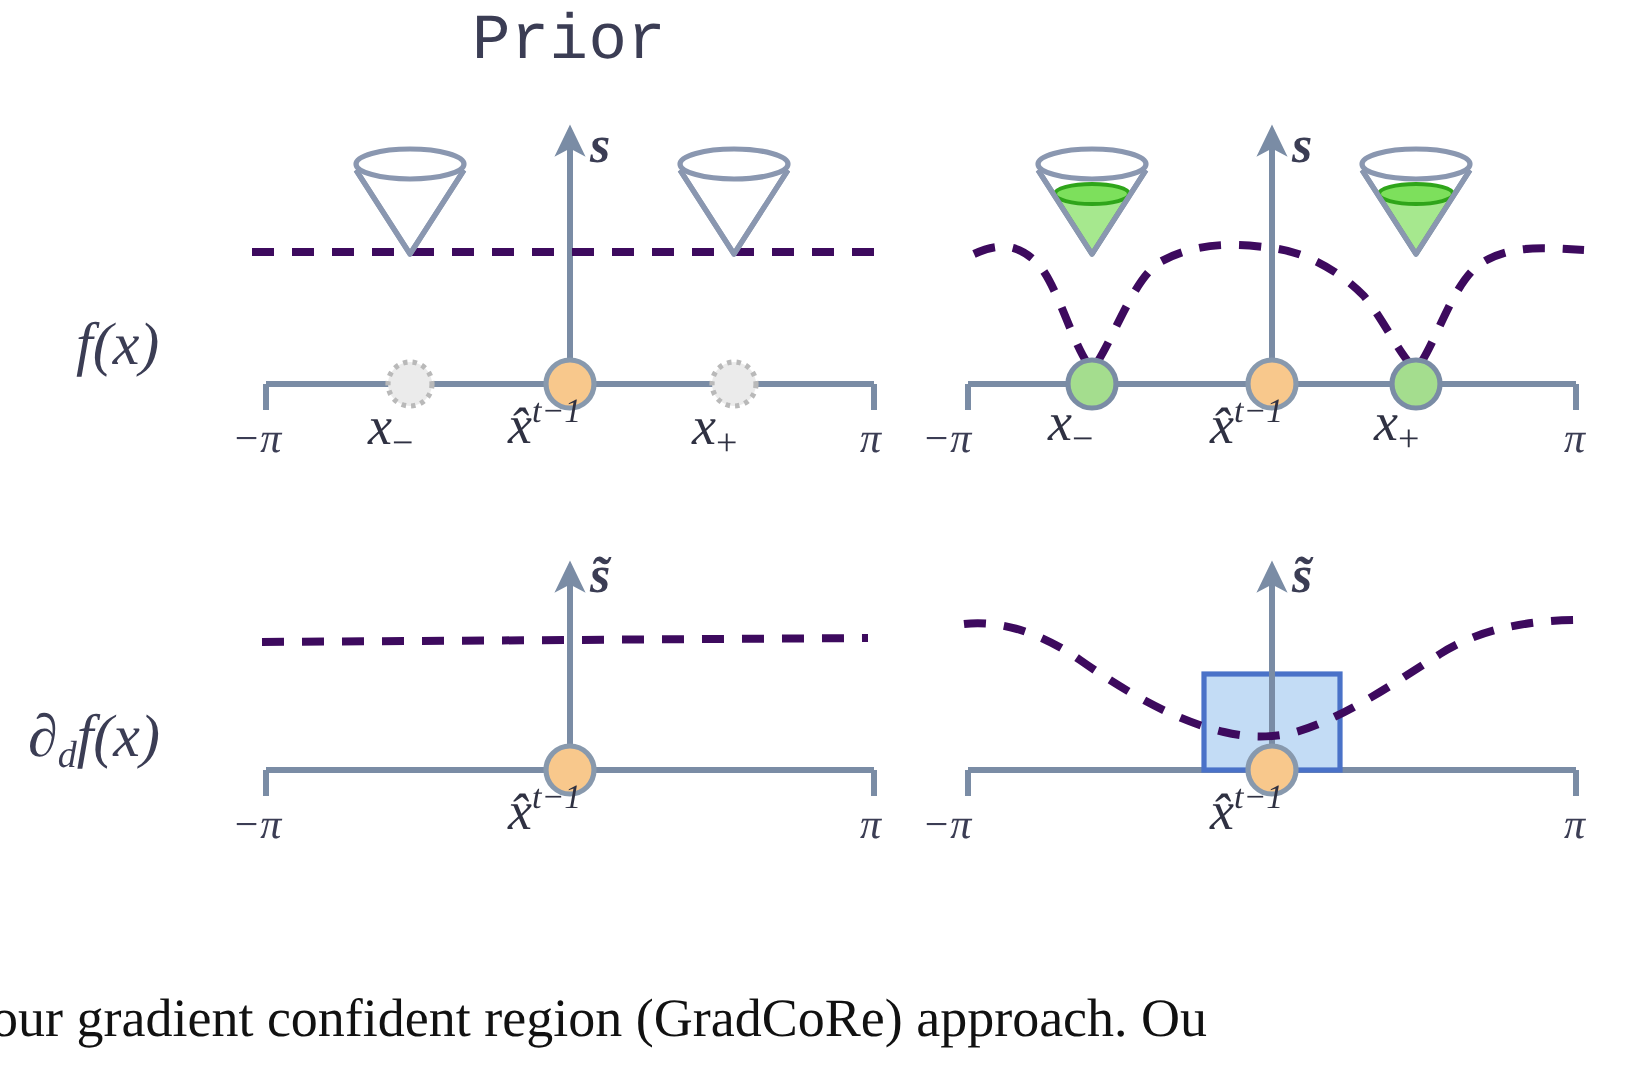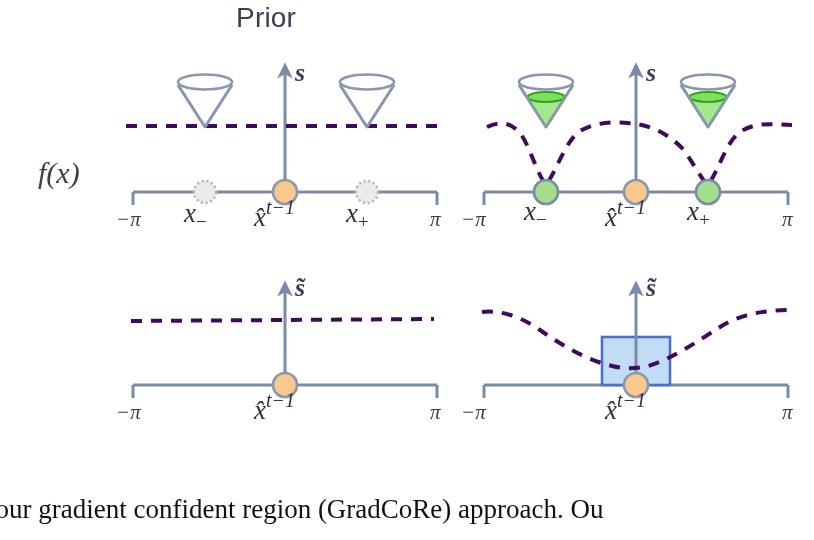--- a/index.html
+++ b/index.html
@@ -14,22 +14,22 @@
     font-family: "Liberation Serif", "DejaVu Serif", serif;
     color: #2f3142;
   }
   #figure-root {
     position: relative;
     width: 814px;
     height: 540px;
   }
   .panel-title {
     position: absolute;
-    font-size: 28px;
-    font-family: Liberation Sans, sans-serif;
+    font-size: 32px;
+    font-family: Liberation Mono, monospace;
     color: #3b3d54;
     white-space: nowrap;
     letter-spacing: 0.2px;
   }
   #title-prior  { left: 236px; top: 2px; }
   #title-posterior { left: 566px; top: 2px; }
 
   .row-label {
     position: absolute;
     font-size: 30px;
@@ -61,21 +61,21 @@
     font-family: "Liberation Serif", "DejaVu Serif", serif;
     color: #2f3142;
     white-space: nowrap;
   }
   .point-label .sub {
     font-size: 19px;
     vertical-align: -0.3em;
     font-style: normal;
   }
   .point-label .sup {
-    font-size: 20px;
+    font-size: 17px;
     vertical-align: 0.62em;
     font-style: italic;
   }
   .axis-arrow-label {
     position: absolute;
     font-size: 26px;
     font-weight: bold;
     font-style: italic;
     font-family: "Liberation Serif", "DejaVu Serif", serif;
     color: #3b3d54;
@@ -95,20 +95,21 @@
   svg { display: block; position: absolute; left: 0; top: 0; }
 </style>
 </head>
 <body>
 
 <div id="figure-root">
 
   <div class="panel-title" id="title-prior">Prior</div>
 
   <div class="row-label" id="label-fx">f(x)</div>
+  <div class="row-label" id="label-dfx"><span>∂</span><span class="sub">d</span><span>f</span><span>(</span><span>x</span><span>)</span></div>
 
   <svg width="814" height="540" viewBox="0 0 814 540">
     <defs>
       <marker id="arrowhead" markerWidth="7" markerHeight="7" refX="3.2" refY="3" orient="auto">
         <path d="M0.4,0.4 L5.8,3 L0.4,5.6 L1.8,3 Z" fill="#7a8ca5"></path>
       </marker>
     </defs>
 
     <g>
 

